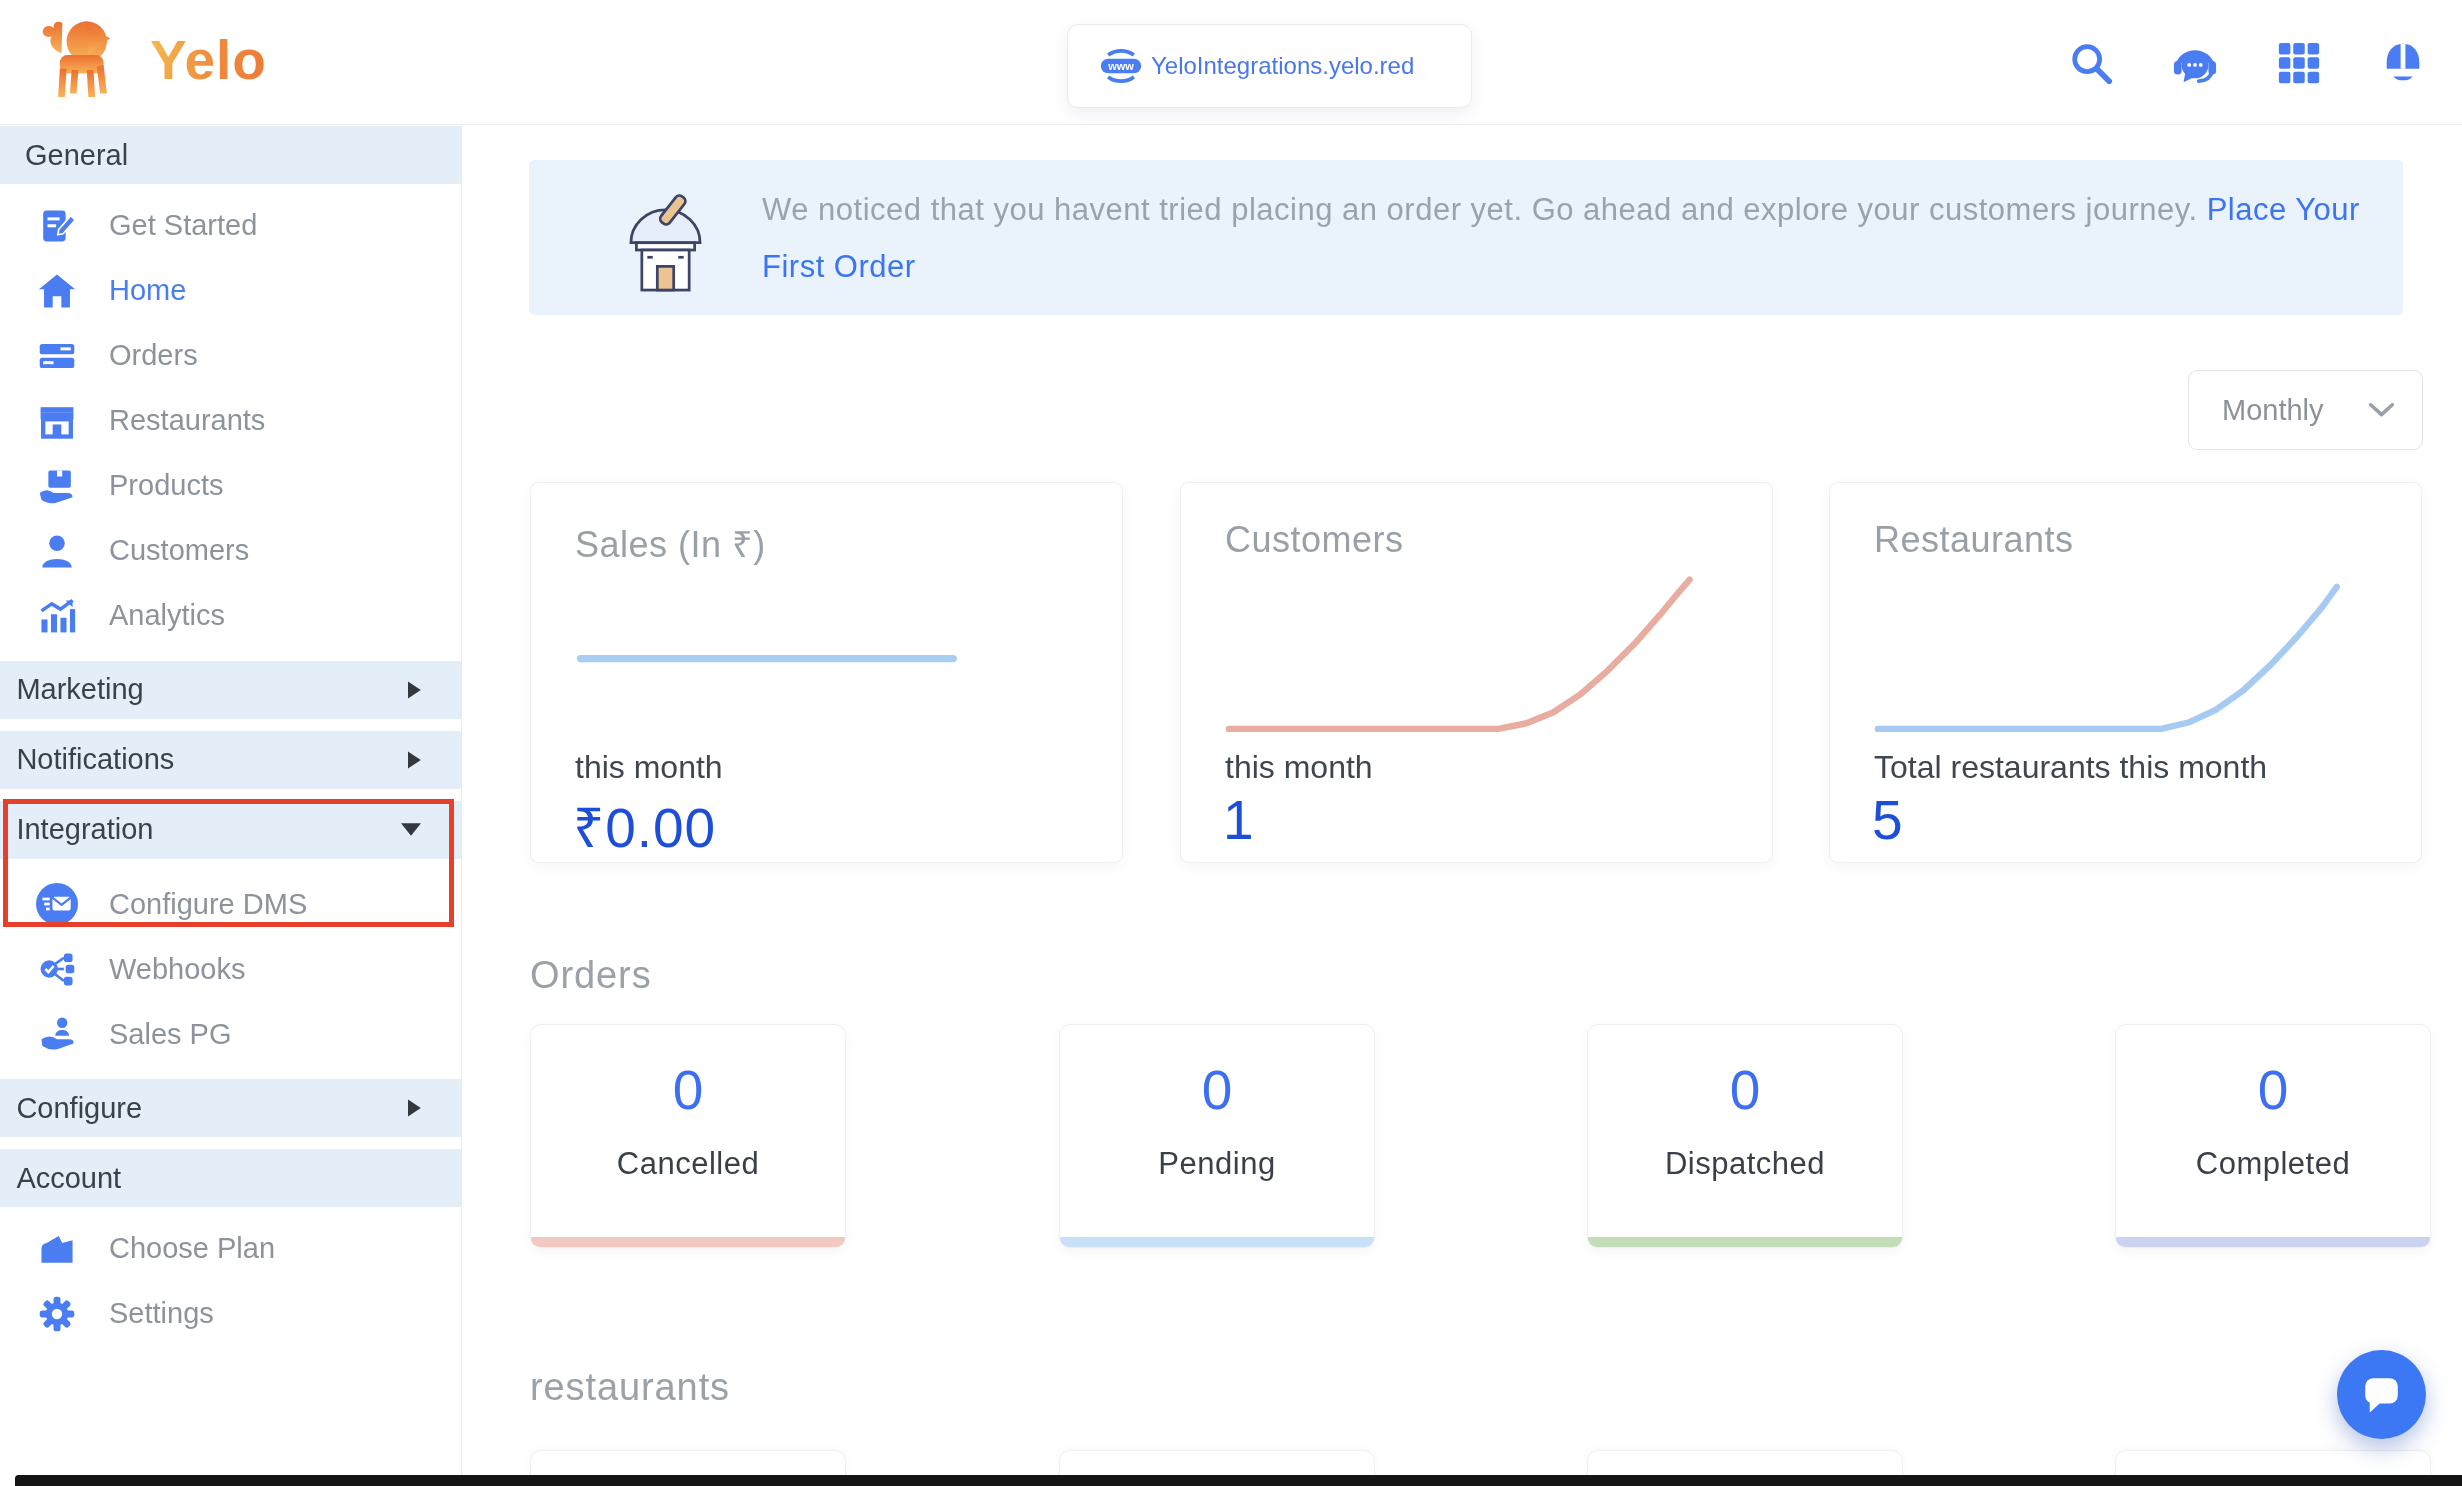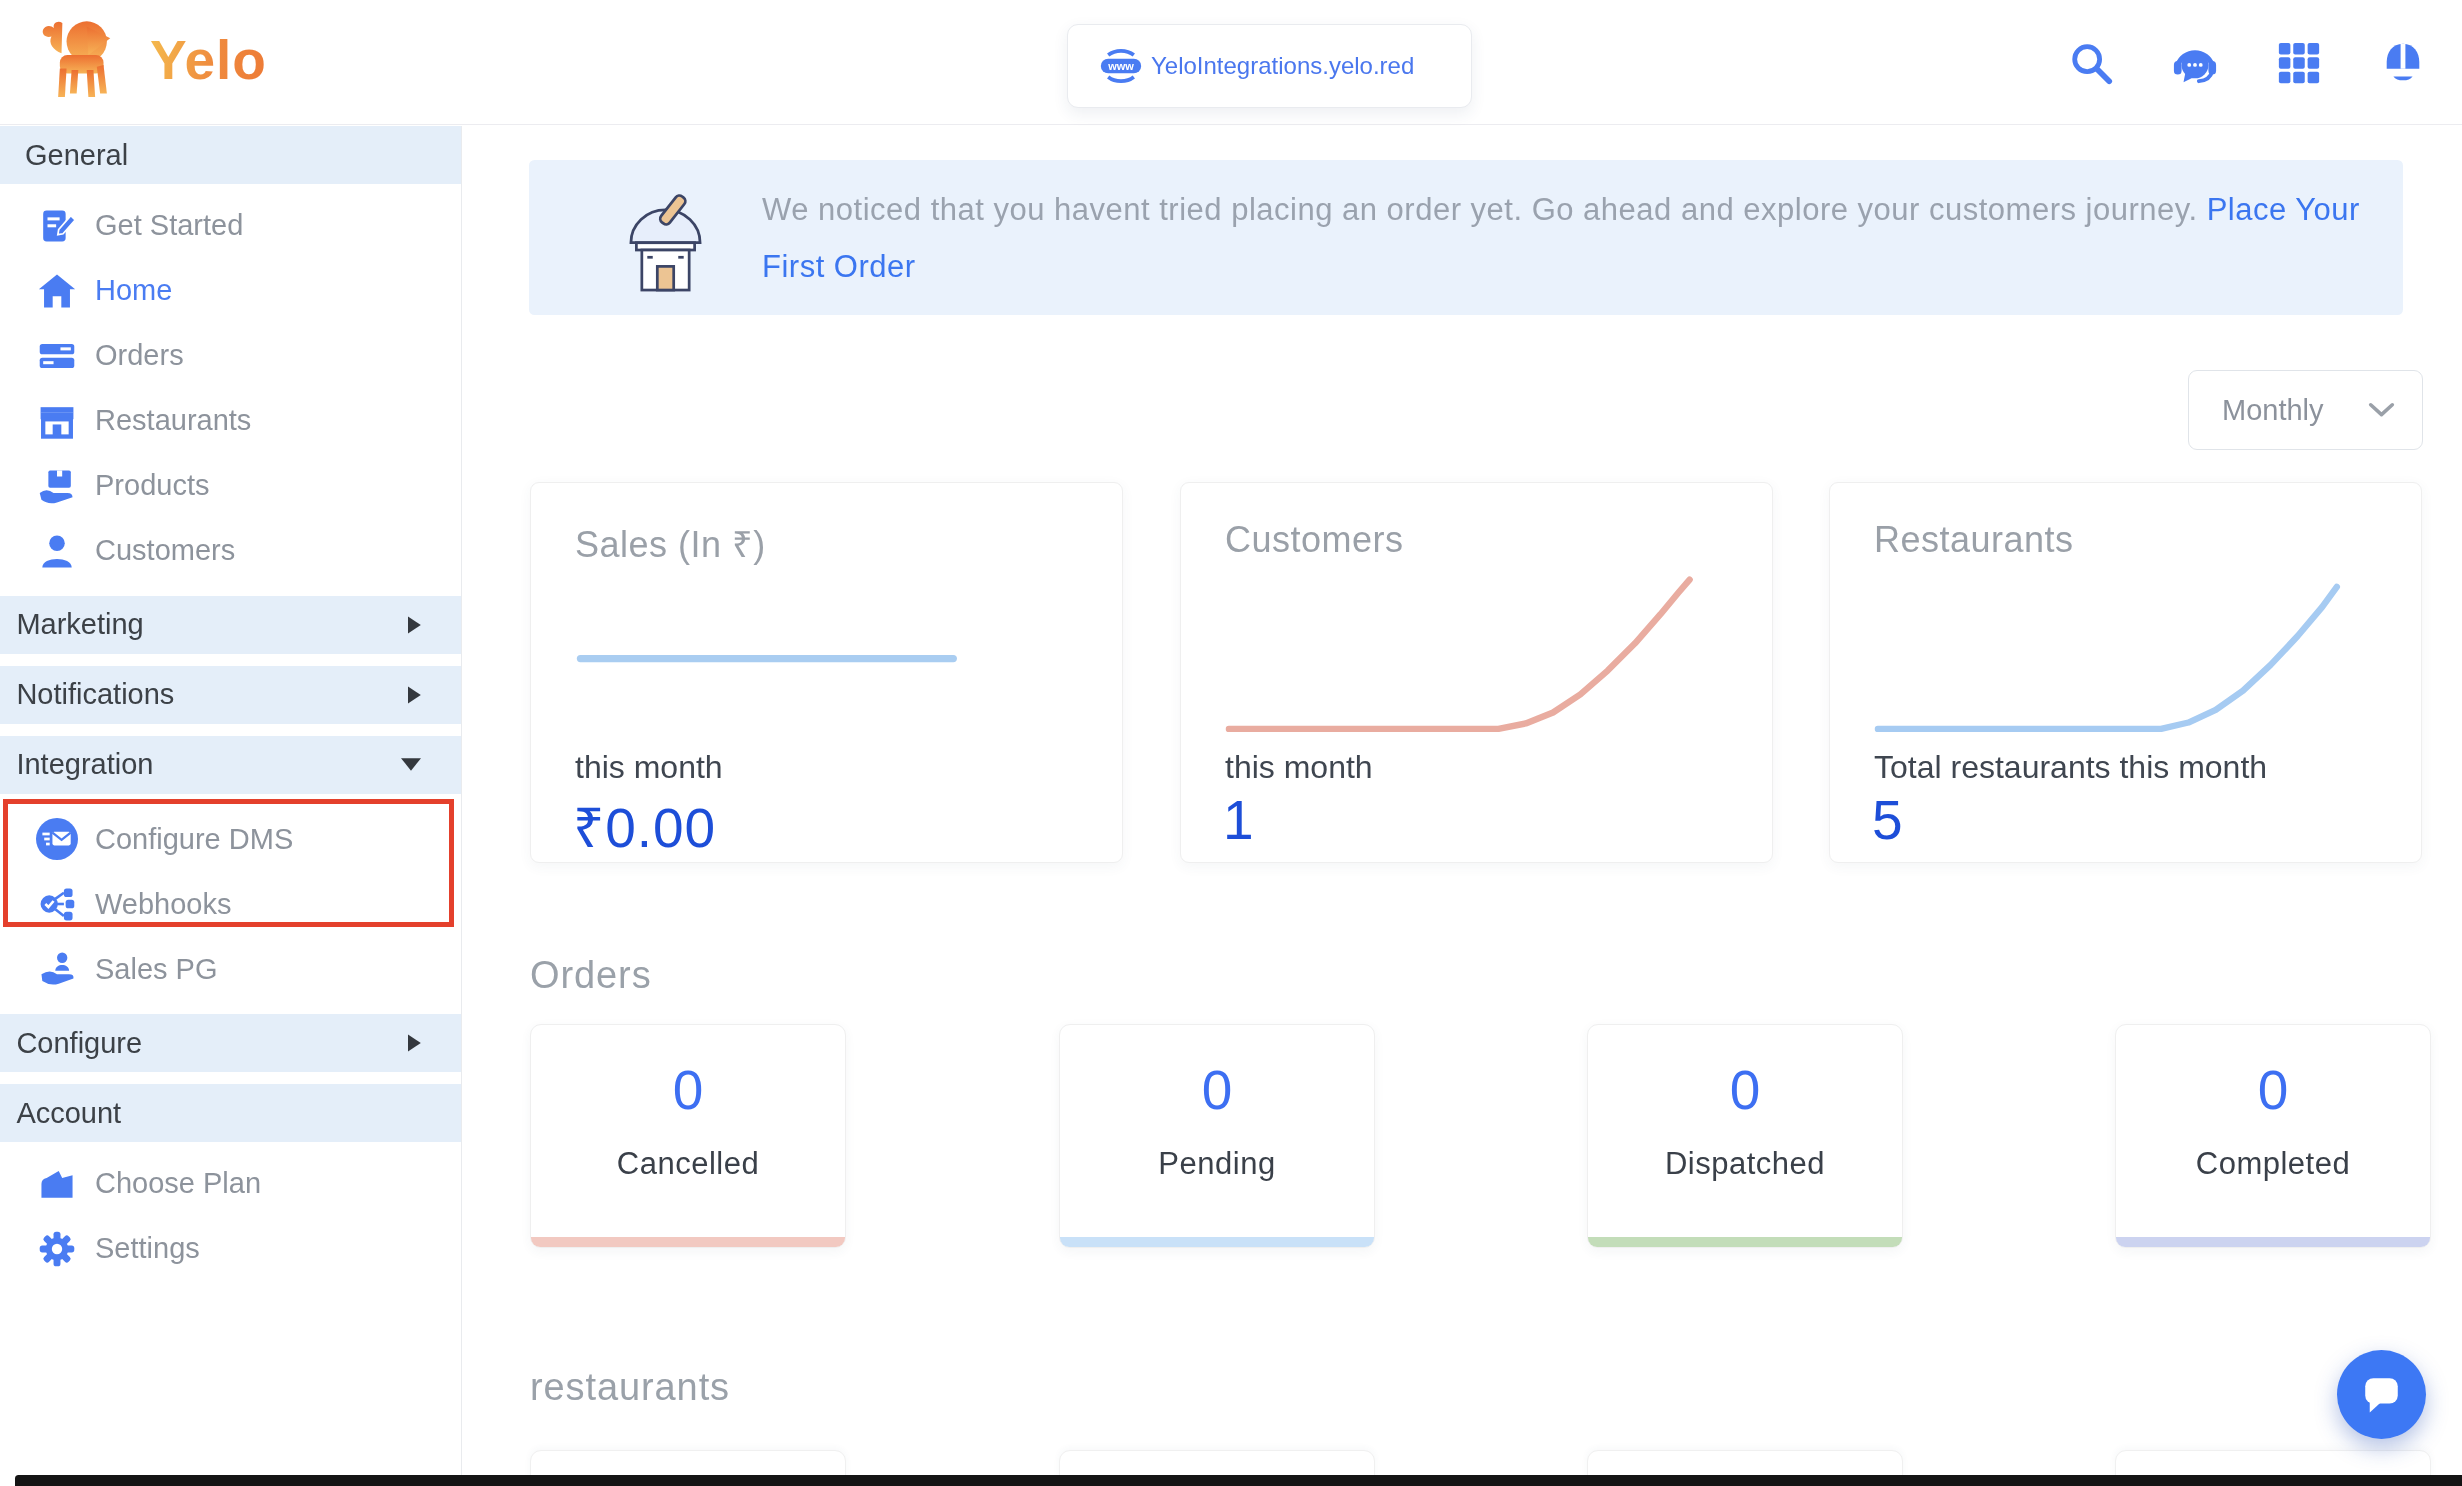--- a/index.html
+++ b/index.html
@@ -19,21 +19,21 @@
   .site-chip .label{font-size:24px;color:#4a77ee;}
   .top-icons{position:absolute;right:36px;top:40px;display:flex;gap:58px;align-items:center;}
   .top-icons .tico{width:46px;height:46px;cursor:pointer;}
   
   .sidebar{position:absolute;left:0;top:126px;width:461px;bottom:12px;background:#fff;
            border-right:1.8px solid #e9ebee;z-index:4;}
   .sec-head{height:58px;background:#e4eef9;display:flex;align-items:center;justify-content:space-between;
             padding:0 40px 0 16.4px;font-size:29px;color:#3c4147;cursor:pointer;}
   .sec-head.first{padding-left:25px;}
   .items{padding:9px 0 12.8px 0;}
-  .item{height:65px;display:flex;align-items:center;gap:17px;padding-left:36px;
+  .item{height:65px;display:flex;align-items:center;gap:31px;padding-left:36px;
         font-size:29px;color:#8d939c;cursor:pointer;}
   .item .ic{width:42px;height:42px;flex:0 0 42px;display:flex;align-items:center;justify-content:center;}
   .item.active{color:#4a7cf2;}
   .gap8{height:12px;}
   .arrow-r{width:12.8px;height:18px;}
   .arrow-d{width:20px;height:12.8px;}
   
   .annotation{position:absolute;left:2.7px;top:799px;width:451px;height:128px;border:5.5px solid #e4402c;
               box-sizing:border-box;z-index:8;pointer-events:none;}
   
@@ -211,20 +211,35 @@
       </div>
       <div class="item">
         <span class="ic">
           <svg viewBox="0 0 44 44" width="38" height="38">
               <circle cx="22" cy="13" r="9" fill="#4a7cf2"></circle>
               <path d="M5 41 C5 28 39 28 39 41 Z" fill="#4a7cf2"></path>
             </svg>
         </span>
         <span>Customers</span>
       </div>
+      <div class="item">
+        <span class="ic">
+          <svg viewBox="0 0 44 44" width="38" height="38">
+              <g fill="#4a7cf2">
+                <rect x="4" y="26" width="7" height="15"></rect>
+                <rect x="15" y="20" width="7" height="21"></rect>
+                <rect x="26" y="24" width="7" height="17"></rect>
+                <rect x="37" y="14" width="6" height="27"></rect>
+              </g>
+              <path d="M4 16 L16 8 L26 14 L40 4" fill="none" stroke="#4a7cf2" stroke-width="4"></path>
+              <path d="M40 4 L40 12 L32 4 Z" fill="#4a7cf2"></path>
+            </svg>
+        </span>
+        <span>Analytics</span>
+      </div>
     </div>
 
     <div class="sec-head">
       <span>Marketing</span>
       <svg class="arrow-r" viewBox="0 0 12 16">
           <path d="M0 0 L12 8 L0 16 Z" fill="#34383e"></path>
         </svg>
     </div>
     <div class="gap8"></div>
     <div class="sec-head">

